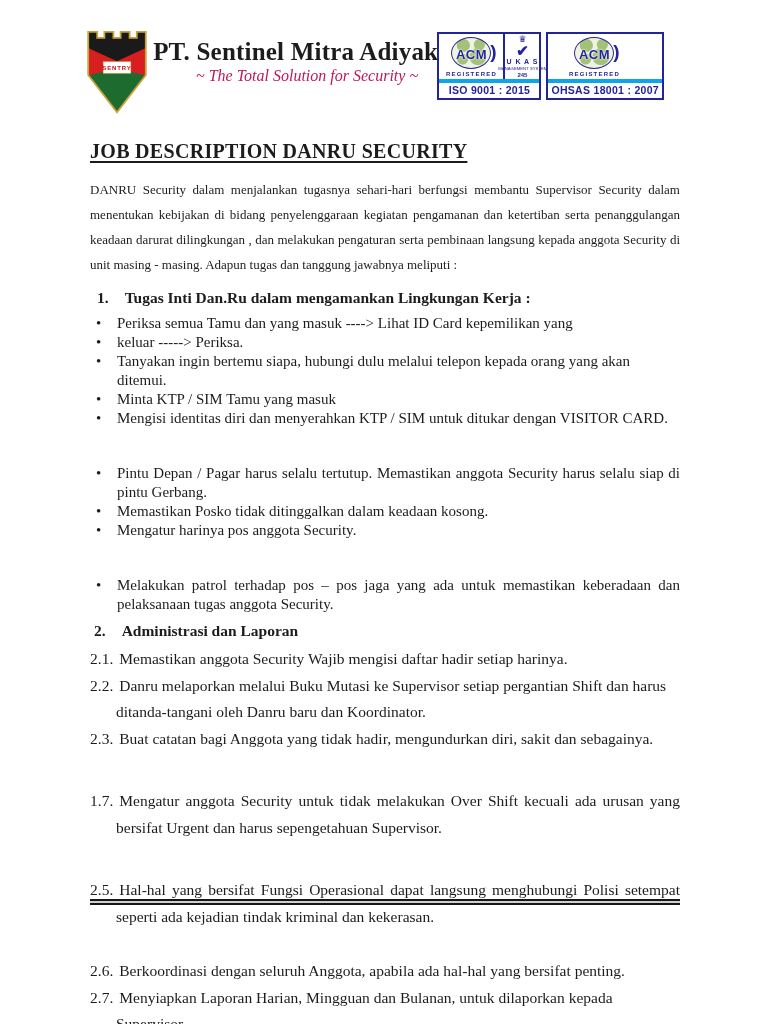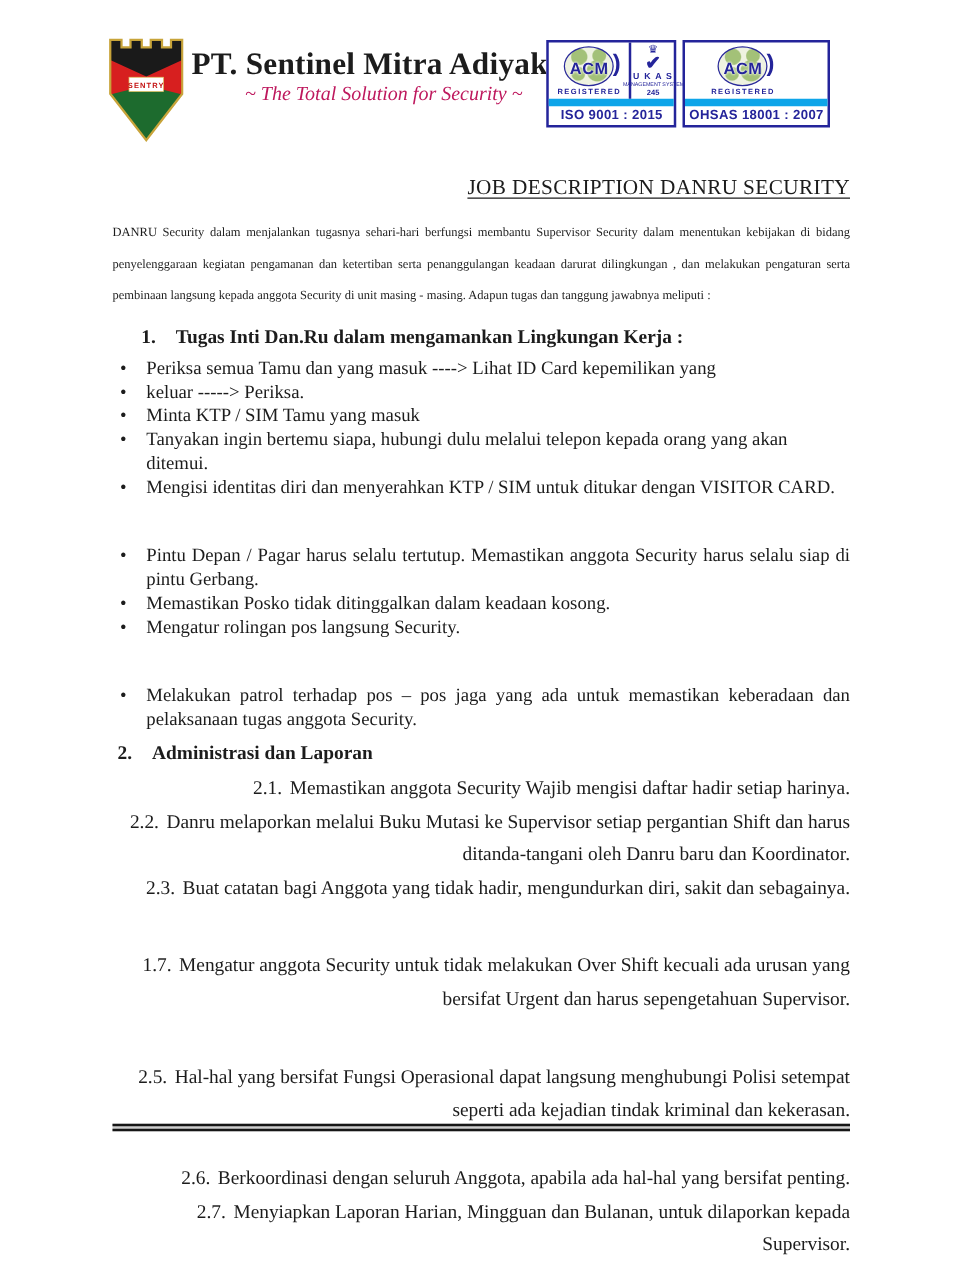--- a/index.html
+++ b/index.html
@@ -37,41 +37,41 @@
     text-shadow:0 0 2px #fff, 0 0 2px #fff; }
   .globe-arc { position:absolute; right:-6px; top:3px; font-size:19px; color:#24249a; font-weight:bold; }
   .registered { margin-top:2px; font-size:6px; font-weight:bold; color:#24249a; letter-spacing:1.2px; }
   .ukas-area { width:36px; border-left:2px solid #24249a; display:flex; flex-direction:column;
     align-items:center; padding:1px 0 1px; }
   .crown-icon { font-size:9px; line-height:9px; color:#24249a; }
   .check-icon { font-size:15px; line-height:14px; font-weight:bold; color:#24249a; }
   .ukas-name { font-size:7px; font-weight:bold; color:#24249a; letter-spacing:1px; }
   .ukas-sub { font-size:5px; color:#24249a; transform:scale(0.85); white-space:nowrap; }
   .ukas-num { font-size:6px; font-weight:bold; color:#24249a; margin-top:1px; }
-  .badge-strip { border-top:6px solid #0ea5e9; text-align:center; font-size:10.5px;
+  .badge-strip { border-top:4px solid #0ea5e9; text-align:center; font-size:10.5px;
     font-weight:bold; color:#24249a; padding:1px 3px 2px; letter-spacing:0.3px; white-space:nowrap; }
 
   
-  .doc-title { margin-top:26px; text-align:right; font-size:17px; font-weight:normal;
+  .doc-title { margin-top:26px; text-align:left; font-size:20px; font-weight:bold;
     letter-spacing:0.3px; }
   .doc-title span { text-decoration:underline; text-underline-offset:3px; }
-  .intro { margin-top:14px; font-size:10px; line-height:25px; text-align:justify; }
+  .intro { margin-top:14px; font-size:13px; line-height:25px; text-align:justify; }
 
   .sec-head { font-weight:bold; font-size:15.5px; }
-  .sec1-head { margin-top:12px; padding-left:7px;margin-left:16px; }
+  .sec1-head { margin-top:12px; padding-left:7px; }
   .sec2-head { margin-top:8px; padding-left:4px; }
   .sec-head .num { margin-right:16px; }
 
   .bullets { margin-top:7px; }
   .bullet { position:relative; padding-left:27px; font-size:15px; line-height:19px; }
   .bullet::before { content:"\2022"; position:absolute; left:6px; top:0; }
   .justify { text-align:justify;margin-top:36px; }
 
   .items { margin-top:6px; }
-  .item { padding-left:26px; text-indent:-26px; font-size:15.5px; line-height:26.5px;text-align:right; }
+  .item { padding-left:26px; text-indent:-26px; font-size:15.5px; line-height:26.5px; }
   .item .num { margin-right:6px; }
   .item.gap { margin-top:28px; }
 
   
   .footer { position:absolute; left:90px; right:88px; top:899px; }
   .footer-rule { height:6px; border-top:2px solid #161616; border-bottom:2px solid #161616;
     background:#cfcfcf; }
   .footer-text { margin-top:16px; text-align:center; font-size:12.8px; line-height:18px; color:#222; }
 </style>
 </head>
@@ -139,26 +139,26 @@
 
     <p class="intro">DANRU Security dalam menjalankan tugasnya sehari-hari berfungsi membantu Supervisor Security dalam menentukan kebijakan di bidang penyelenggaraan kegiatan pengamanan dan ketertiban serta penanggulangan keadaan darurat dilingkungan , dan melakukan pengaturan serta pembinaan langsung kepada anggota Security di unit masing - masing. Adapun tugas dan tanggung jawabnya meliputi :</p>
 
     <div class="sec-head sec1-head">
       <span class="num">1.</span><span>Tugas Inti Dan.Ru dalam mengamankan Lingkungan Kerja :</span>
     </div>
 
     <div class="bullets">
       <div class="bullet">Periksa semua Tamu dan yang masuk ----&gt; Lihat ID Card kepemilikan yang</div>
       <div class="bullet">keluar -----&gt; Periksa.</div>
+      <div class="bullet">Tanyakan ingin bertemu siapa, hubungi dulu melalui telepon kepada orang yang akan ditemui.</div>
       <div class="bullet">Minta KTP / SIM Tamu yang masuk</div>
-      <div class="bullet">Tanyakan ingin bertemu siapa, hubungi dulu melalui telepon kepada orang yang akan ditemui.</div>
       <div class="bullet">Mengisi identitas diri dan menyerahkan KTP / SIM untuk ditukar dengan VISITOR CARD.</div>
       <div class="bullet justify">Pintu Depan / Pagar harus selalu tertutup. Memastikan anggota Security harus selalu siap di pintu Gerbang.</div>
       <div class="bullet">Memastikan Posko tidak ditinggalkan dalam keadaan kosong.</div>
-      <div class="bullet">Mengatur rolingan pos langsung Security.</div>
+      <div class="bullet">Mengatur harinya pos anggota Security.</div>
       <div class="bullet justify">Melakukan patrol terhadap pos – pos jaga yang ada untuk memastikan keberadaan dan pelaksanaan tugas anggota Security.</div>
     </div>
 
     <div class="sec-head sec2-head">
       <span class="num">2.</span><span>Administrasi dan Laporan</span>
     </div>
 
     <div class="items">
       <div class="item">
         <span class="num">2.1.</span><span>Memastikan anggota Security Wajib mengisi daftar hadir setiap harinya.</span>

